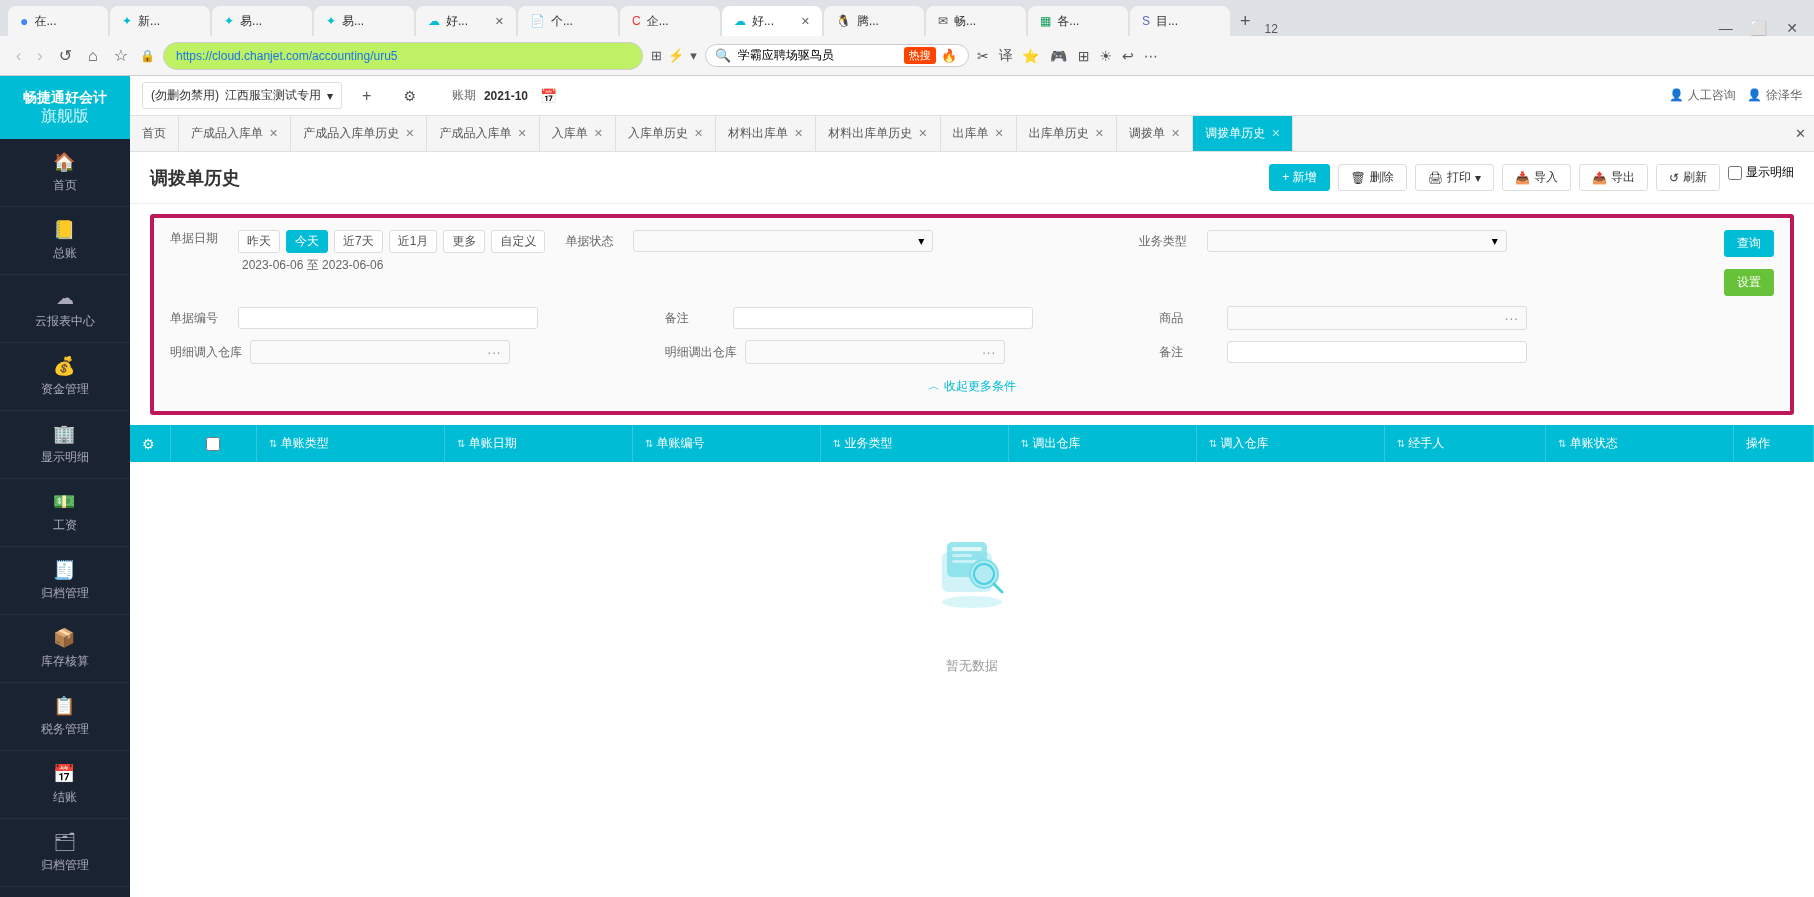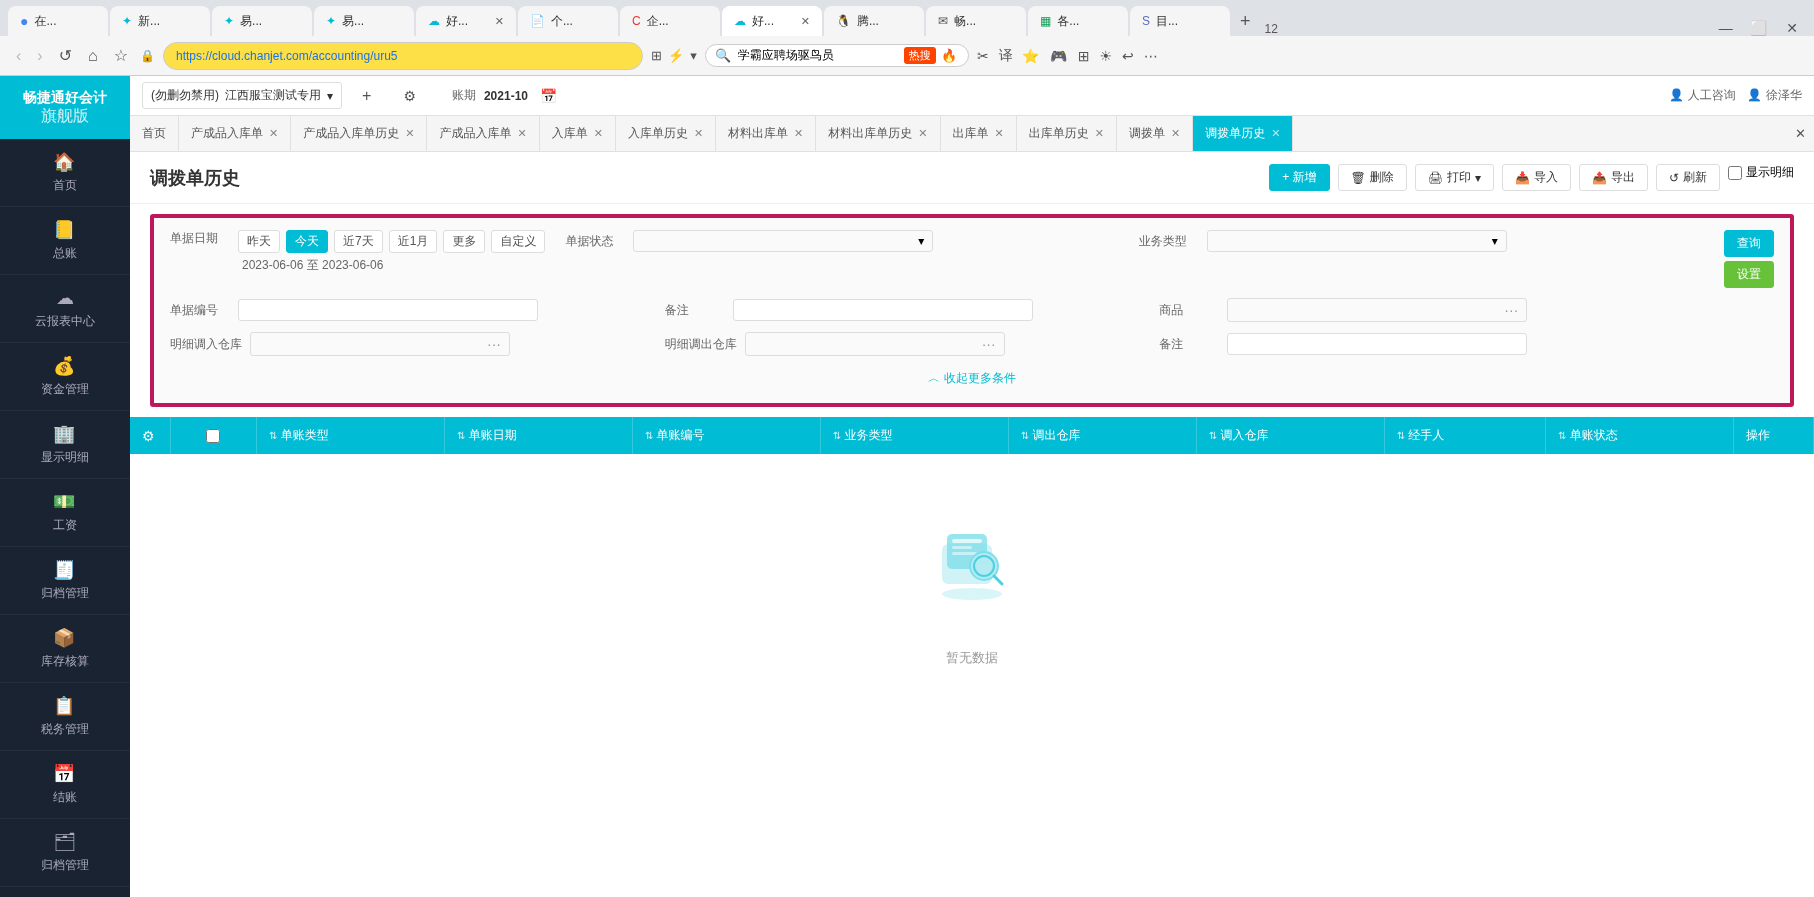--- a/index.html
+++ b/index.html
@@ -9,21 +9,21 @@
     .browser-chrome { background: #dee1e6; width: 100%; }
     .tab-bar { display: flex; align-items: flex-end; height: 36px; background: #dee1e6; padding: 0 8px; gap: 2px; overflow: hidden; }
     .browser-tab { display: flex; align-items: center; height: 30px; padding: 0 12px; background: #f5f5f5; border-radius: 8px 8px 0 0; font-size: 12px; color: #333; min-width: 100px; max-width: 180px; gap: 6px; white-space: nowrap; overflow: hidden; cursor: pointer; position: relative; }
     .browser-tab.active { background: #fff; }
     .browser-tab .tab-close { margin-left: auto; color: #666; font-size: 11px; cursor: pointer; }
     .tab-new-btn { background: none; border: none; font-size: 18px; color: #555; cursor: pointer; padding: 4px 8px; }
 
     .address-bar { display: flex; align-items: center; height: 40px; background: #f5f5f5; border-bottom: 1px solid #ccc; padding: 0 12px; gap: 8px; }
     .nav-btn { background: none; border: none; color: #555; font-size: 16px; cursor: pointer; padding: 4px; }
     .nav-btn.disabled { color: #bbb; }
-    .addr-input { flex: 0 0 480px; height: 28px; border: 1px solid #ccc; border-radius: 14px; padding: 0 12px; font-size: 12px; background: #fde047; color: #1a73e8; }
+    .addr-input { flex: 0 0 480px; height: 28px; border: 1px solid #ccc; border-radius: 14px; padding: 0 12px; font-size: 12px; background: #bef264; color: #1a73e8; }
     .search-box { display: flex; align-items: center; background: #fff; border: 1px solid #ccc; border-radius: 14px; padding: 2px 10px; gap: 6px; }
     .search-box input { border: none; outline: none; font-size: 12px; width: 160px; }
     .hot-tag { background: #ff4400; color: #fff; font-size: 11px; padding: 1px 5px; border-radius: 3px; }
     .browser-tools { display: flex; align-items: center; gap: 10px; color: #555; font-size: 14px; }
 
     
     .app-container { display: flex; height: calc(897px - 76px); }
 
     
     .sidebar { width: 130px; background: #1a2332; color: #fff; display: flex; flex-direction: column; flex-shrink: 0; }
@@ -85,21 +85,21 @@
 
     
     ::-webkit-scrollbar { width: 6px; height: 6px; }
     ::-webkit-scrollbar-track { background: #f0f0f0; }
     ::-webkit-scrollbar-thumb { background: #ccc; border-radius: 3px; }
 
     .right-content { flex: 1; display: flex; flex-direction: column; overflow: hidden; }
 
     .filter-section { background: #fafafa; border: 4px solid #be185d; margin: 10px 20px; border-radius: 3px; }
     .filter-inner { padding: 12px 16px; }
-    .filter-actions-col { display: flex; flex-direction: column; align-items: flex-end; gap: 4px; padding-left: 12px; }
+    .filter-actions-col { display: flex; flex-direction: column; align-items: flex-end; gap: 12px; padding-left: 12px; }
 
     .checkbox-cell { display: flex; align-items: center; justify-content: center; }
     input[type="checkbox"] { width: 14px; height: 14px; cursor: pointer; }
 
     .more-dots { color: #999; font-size: 14px; cursor: pointer; }
   </style>
 </head>
 <body>
 
 <div class="browser-chrome">

